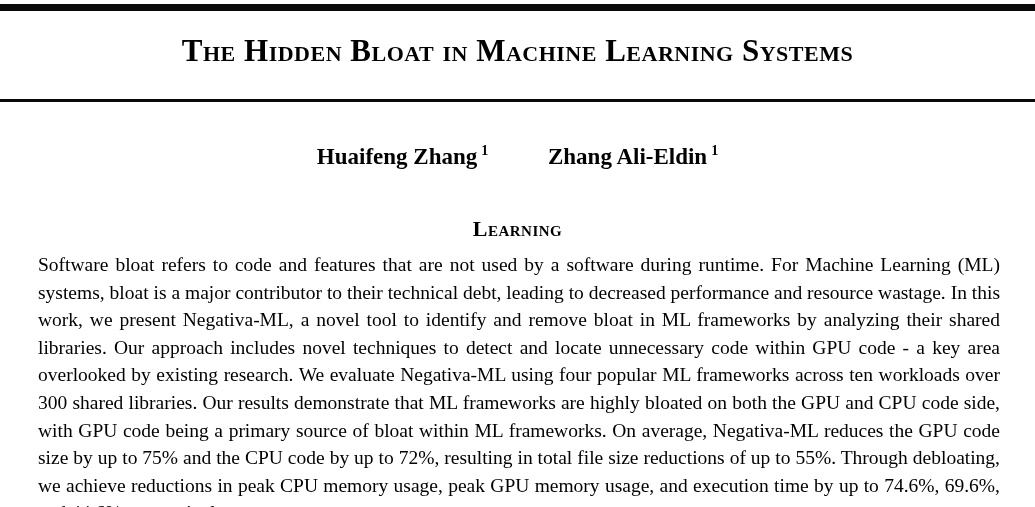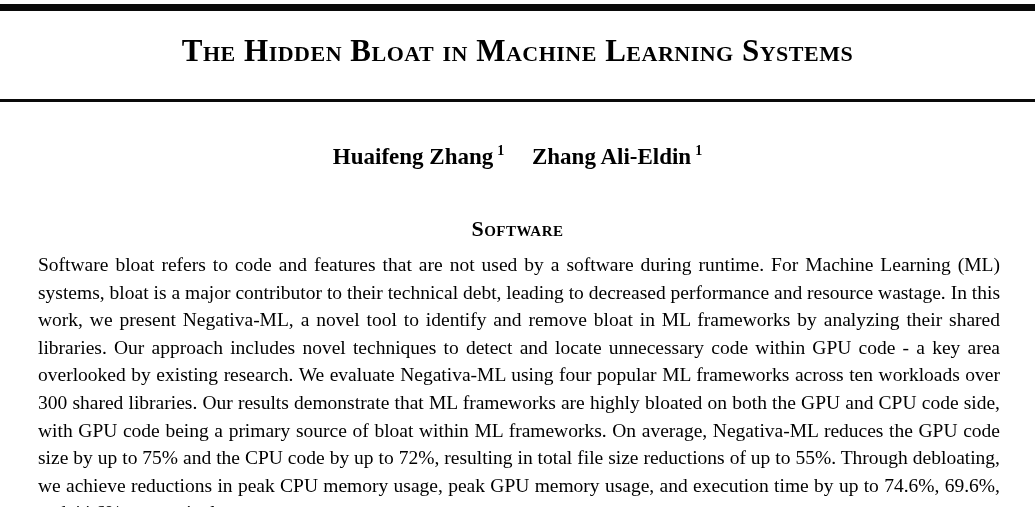--- a/index.html
+++ b/index.html
@@ -50,21 +50,21 @@
     top: 143px;
     left: 0;
     width: 100%;
     text-align: center;
     font-size: 23px;
     font-weight: bold;
     color: #000000;
   }
   .author {
     display: inline-block;
-    margin: 0 11px;
+    margin: 0 27px;
   }
   .author sup {
     font-weight: bold;
     font-size: 14px;
     margin-left: 4px;
   }
   .abstract-heading {
     position: absolute;
     top: 216px;
     left: 0;
@@ -98,17 +98,17 @@
 
   <h1 class="paper-title">The Hidden Bloat in Machine Learning Systems</h1>
 
   <div class="rule-thin"></div>
 
   <div class="authors">
     <span class="author"><span>Huaifeng Zhang</span><sup>1</sup></span>
     <span class="author"><span>Zhang Ali-Eldin</span><sup>1</sup></span>
   </div>
 
-  <h2 class="abstract-heading">Software</h2>
+  <h2 class="abstract-heading">Learning</h2>
 
   <p class="abstract-body">Software bloat refers to code and features that are not used by a software during runtime. For Machine Learning (ML) systems, bloat is a major contributor to their technical debt, leading to decreased performance and resource wastage. In this work, we present Negativa-ML, a novel tool to identify and remove bloat in ML frameworks by analyzing their shared libraries. Our approach includes novel techniques to detect and locate unnecessary code within GPU code - a key area overlooked by existing research. We evaluate Negativa-ML using four popular ML frameworks across ten workloads over 300 shared libraries. Our results demonstrate that ML frameworks are highly bloated on both the GPU and CPU code side, with GPU code being a primary source of bloat within ML frameworks. On average, Negativa-ML reduces the GPU code size by up to 75% and the CPU code by up to 72%, resulting in total file size reductions of up to 55%. Through debloating, we achieve reductions in peak CPU memory usage, peak GPU memory usage, and execution time by up to 74.6%, 69.6%, and 44.6%, respectively.</p>
 
 </div>
 
 </body></html>

